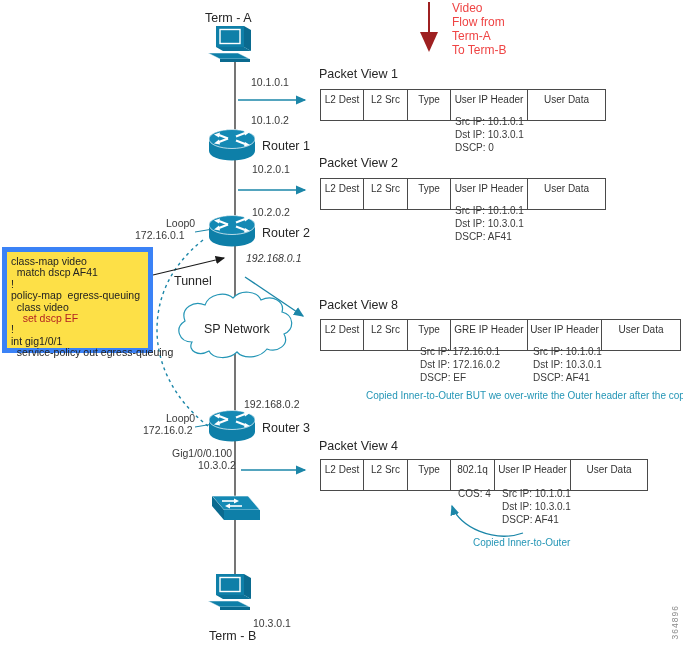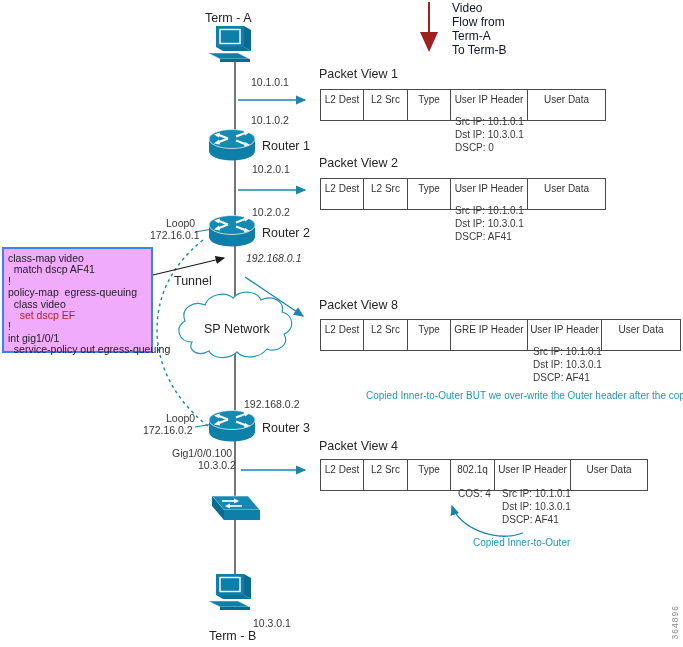--- a/index.html
+++ b/index.html
@@ -2,28 +2,28 @@
 <html><head>
 <meta charset="utf-8">
 <style>
   * { margin:0; padding:0; box-sizing:border-box; }
   body { background:#fff; font-family:"Liberation Sans", sans-serif; }
   #canvas { position:relative; width:683px; height:647px; background:#fff; overflow:hidden; }
   .abs { position:absolute; }
   .lbl { font-size:10.5px; color:#3a3a3a; white-space:nowrap; }
   .big { font-size:12.5px; color:#262626; white-space:nowrap; }
   .note { font-size:10px; color:#3a3a3a; white-space:nowrap; line-height:13px; }
-  .red-note { color:#0f172a; font-size:12px; line-height:14px; white-space:nowrap; }
+  .red-note { color:#ef4444; font-size:12px; line-height:14px; white-space:nowrap; }
   .teal-cap { color:#2596B6; font-size:10px; white-space:nowrap; }
   .pv-table { display:flex; position:absolute; }
   .pv-table .cell { height:32px; line-height:20px; text-align:center; font-size:10px;
       color:#333; border:1px solid #4a4a4a; background:#fff; white-space:nowrap; overflow:hidden; }
   .pv-table .cell + .cell { border-left:none; }
   #cfg-box { position:absolute; left:2px; top:247px; width:151px; height:106px;
-      border:2px solid #3b82f6; background:#f0abfc; padding:4px 0 0 4px; }
+      border:5px solid #3b82f6; background:#fde047; padding:4px 0 0 4px; }
   .cfg-line { font-size:10.5px; line-height:11.4px; color:#222; white-space:pre; }
   .cfg-line.red { color:#B22222; }
   #fig-id { position:absolute; right:3px; bottom:8px; writing-mode:vertical-rl;
       transform:rotate(180deg); font-size:8.5px; color:#8a8a8a; letter-spacing:1px; }
   svg.overlay { position:absolute; left:0; top:0; }
 </style>
 </head>
 <body>
 
 <div id="canvas">
@@ -115,21 +115,21 @@
       </g>
     <g fill="#fff">
         <polygon points="12,16.5 6,15.5 11,11.5"></polygon>
         <polygon points="36,2.5 42,4 37,7.5"></polygon>
         <polygon points="11,9.5 6,6.5 12,4.5"></polygon>
         <polygon points="37,14 42,17 36,18.5"></polygon>
       </g>
   </svg>
   <div class="abs big" style="left:262px; top:226px;">Router 2</div>
   <div class="abs lbl" style="left:166px; top:217px;">Loop0</div>
-  <div class="abs lbl" style="left:150px; top:229px;">172.16.0.1</div>
+  <div class="abs lbl" style="left:135px; top:229px;">172.16.0.1</div>
   <div class="abs lbl" style="left:246px; top:252px;font-style:italic;">192.168.0.1</div>
 
   <div id="cfg-box">
     <div class="cfg-line">class-map video</div>
     <div class="cfg-line">  match dscp AF41</div>
     <div class="cfg-line">!</div>
     <div class="cfg-line">policy-map  egress-queuing</div>
     <div class="cfg-line">  class video</div>
     <div class="cfg-line red">    set dscp EF</div>
     <div class="cfg-line">!</div>
@@ -218,20 +218,25 @@
 
   <div class="abs big" style="left:319px; top:298px;">Packet View 8</div>
   <div class="pv-table" style="left:320px; top:319px;">
     <div class="cell" style="width:44px">L2 Dest</div>
     <div class="cell" style="width:44px">L2 Src</div>
     <div class="cell" style="width:43px">Type</div>
     <div class="cell" style="width:77px">GRE IP Header</div>
     <div class="cell" style="width:74px">User IP Header</div>
     <div class="cell" style="width:79px">User Data</div>
   </div>
+  <div class="abs" style="left:420px; top:345px;">
+    <div class="note">Src IP: 172.16.0.1</div>
+    <div class="note">Dst IP: 172.16.0.2</div>
+    <div class="note">DSCP: EF</div>
+  </div>
   <div class="abs" style="left:533px; top:345px;">
     <div class="note">Src IP: 10.1.0.1</div>
     <div class="note">Dst IP: 10.3.0.1</div>
     <div class="note">DSCP: AF41</div>
   </div>
   <div class="abs teal-cap" style="left:366px; top:390px;">Copied Inner-to-Outer BUT we over-write the Outer header after the copy</div>
 
   <div class="abs big" style="left:319px; top:439px;">Packet View 4</div>
   <div class="pv-table" style="left:320px; top:459px;">
     <div class="cell" style="width:44px">L2 Dest</div>

